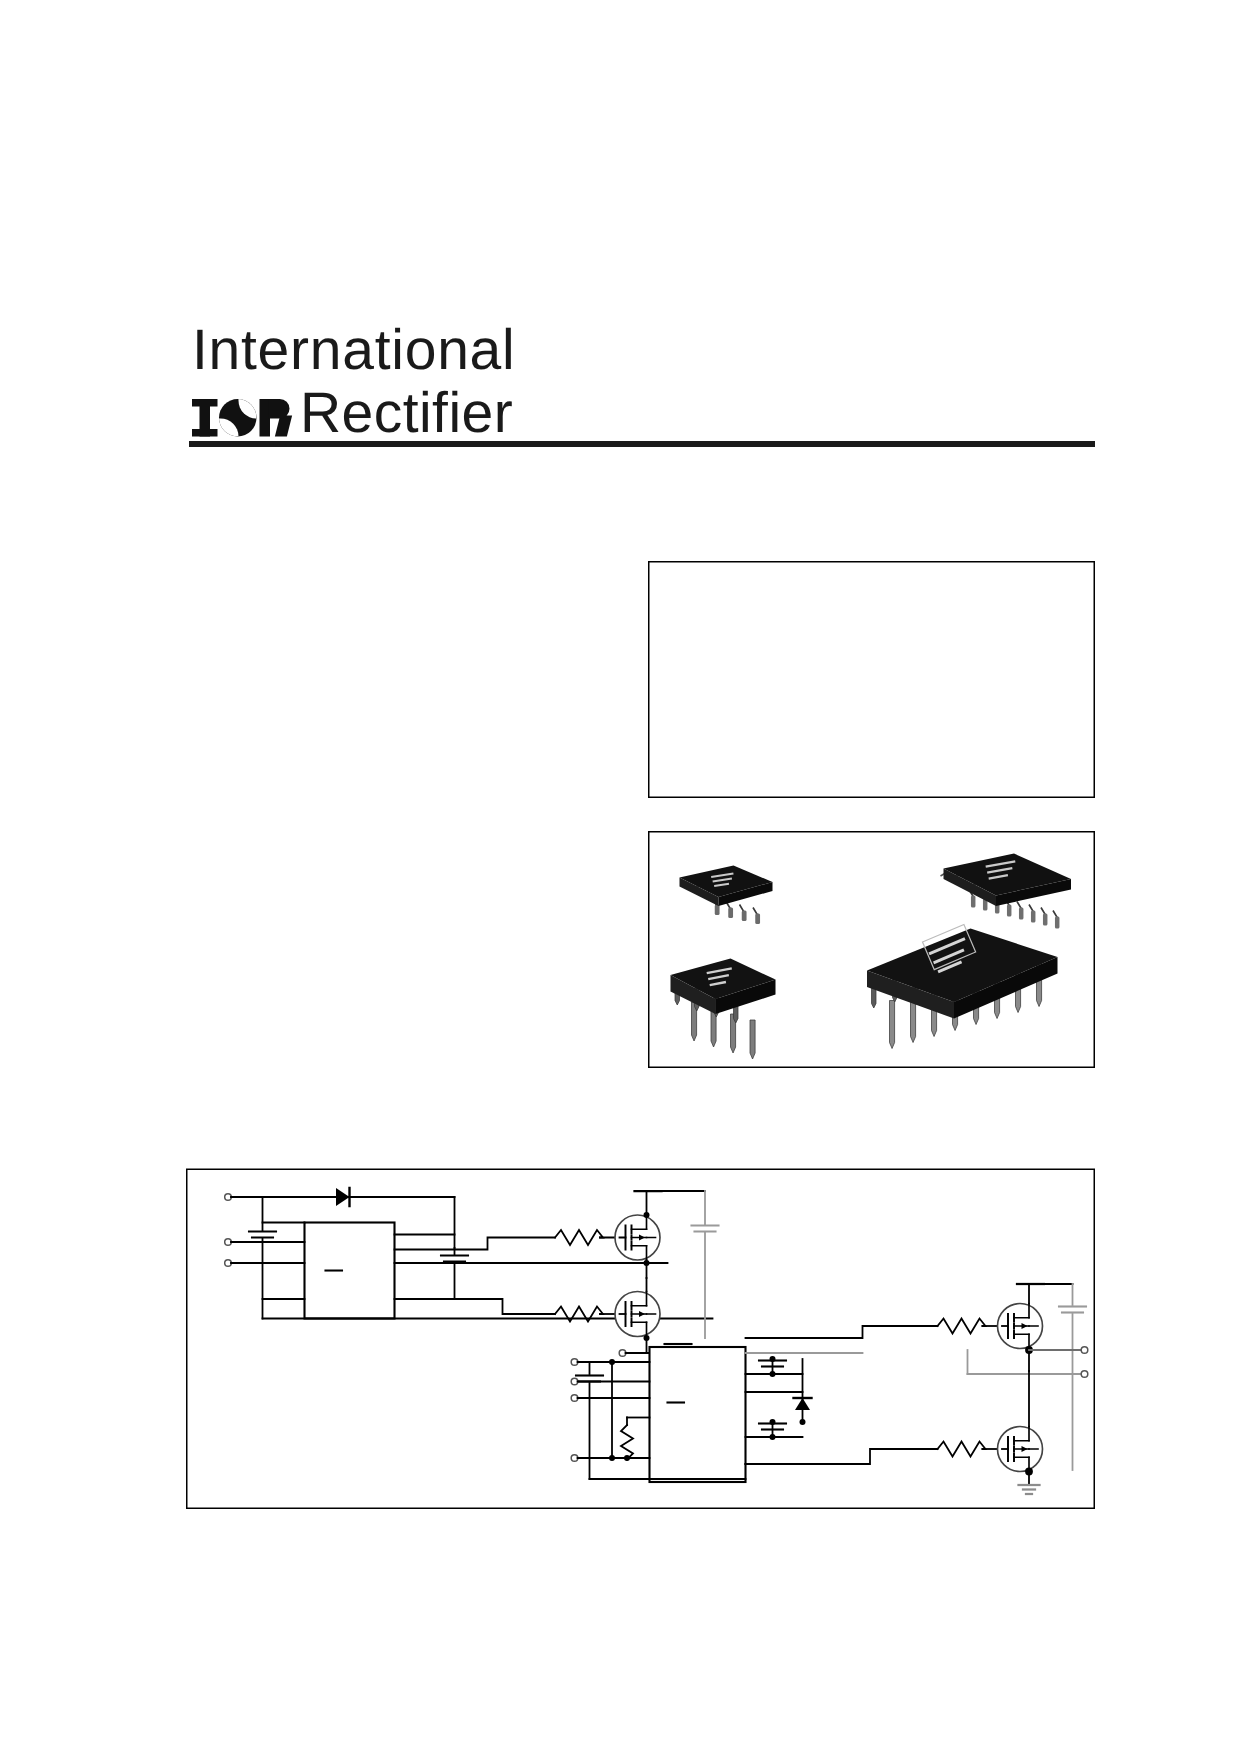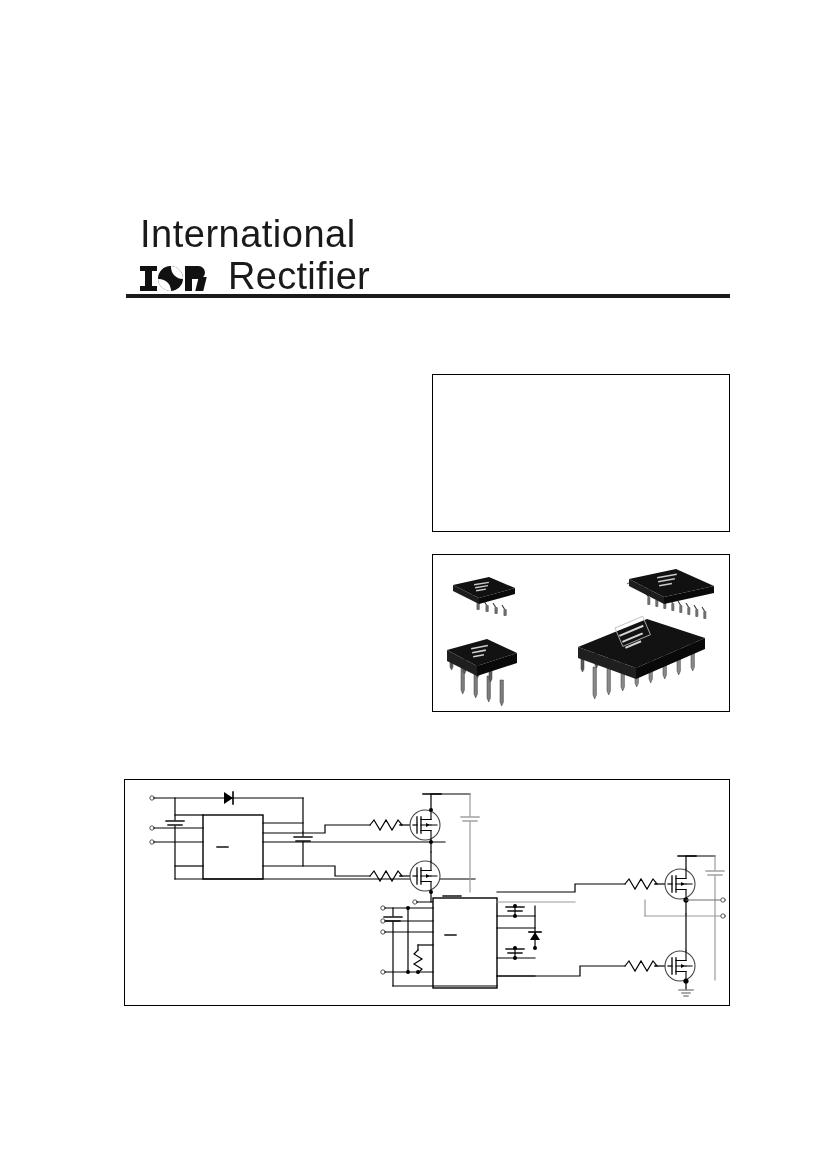--- a/index.html
+++ b/index.html
@@ -6,21 +6,21 @@
   body {
     width:826px; height:1169px;
     background:#ffffff;
     font-family:"Liberation Sans", sans-serif;
     position:relative;
     overflow:hidden;
   }
   .page { position:absolute; inset:0; }
 
   
-  .logo-block { position:absolute; left:140px; top:214px; width:610px; }
+  .logo-block { position:absolute; left:128px; top:214px; width:610px; }
   .logo-word-intl {
     font-family:"Liberation Sans", sans-serif;
     font-size:38px;
     font-weight:300;
     letter-spacing:0.5px;
     color:#1a1a1a;
     line-height:40px;
     white-space:nowrap;
   }
   .logo-row2 { display:flex; align-items:flex-end; margin-top:2px; height:36px; }
@@ -54,21 +54,21 @@
   }
   .ior-r::before { content:""; position:absolute; left:0; top:0; width:7px; height:25px; background:#111; }
   .ior-r::after  { content:""; position:absolute; left:6px; top:0; width:14px; height:13px;
                    background:#111; border-top-right-radius:7px; border-bottom-right-radius:7px; }
   .ior-r span    { position:absolute; left:5px; top:0; width:11px; height:13px; background:#fff;
                    border-radius:50%; transform:translate(2px,3px); width:7px; height:7px; }
   .ior-r em      { position:absolute; right:0px; bottom:0; width:8px; height:14px; background:#111;
                    transform:skewX(-14deg); }
   .logo-word-rect {
     font-size:38px; font-weight:300; color:#1a1a1a;
-    line-height:32px; margin-left:23px; letter-spacing:0.3px;
+    line-height:32px; margin-left:7px; letter-spacing:0.3px;
     white-space:nowrap;
   }
   .logo-rule {
     position:absolute; left:126px; top:294px; width:604px; height:4px; background:#1a1a1a;
   }
 
   
   .framed-box { position:absolute; border:1.6px solid #000; background:#fff; }
   #title-box    { left:432px; top:374px;  width:296px; height:156px; }
   #package-box  { left:432px; top:554px;  width:296px; height:156px; }

